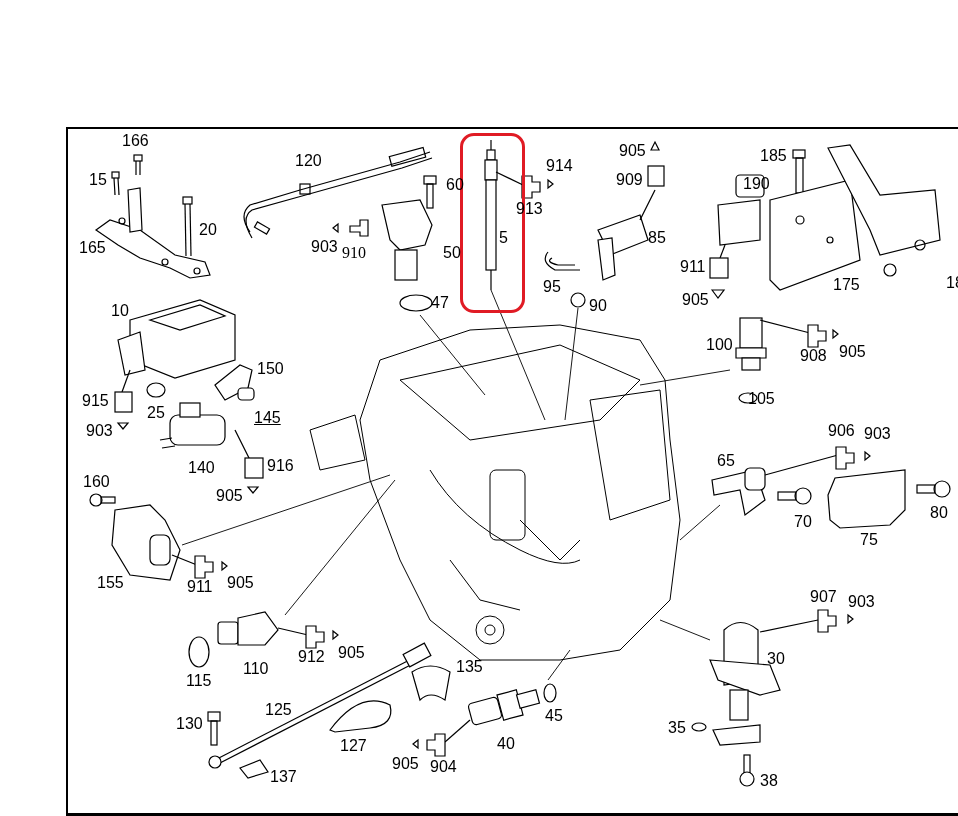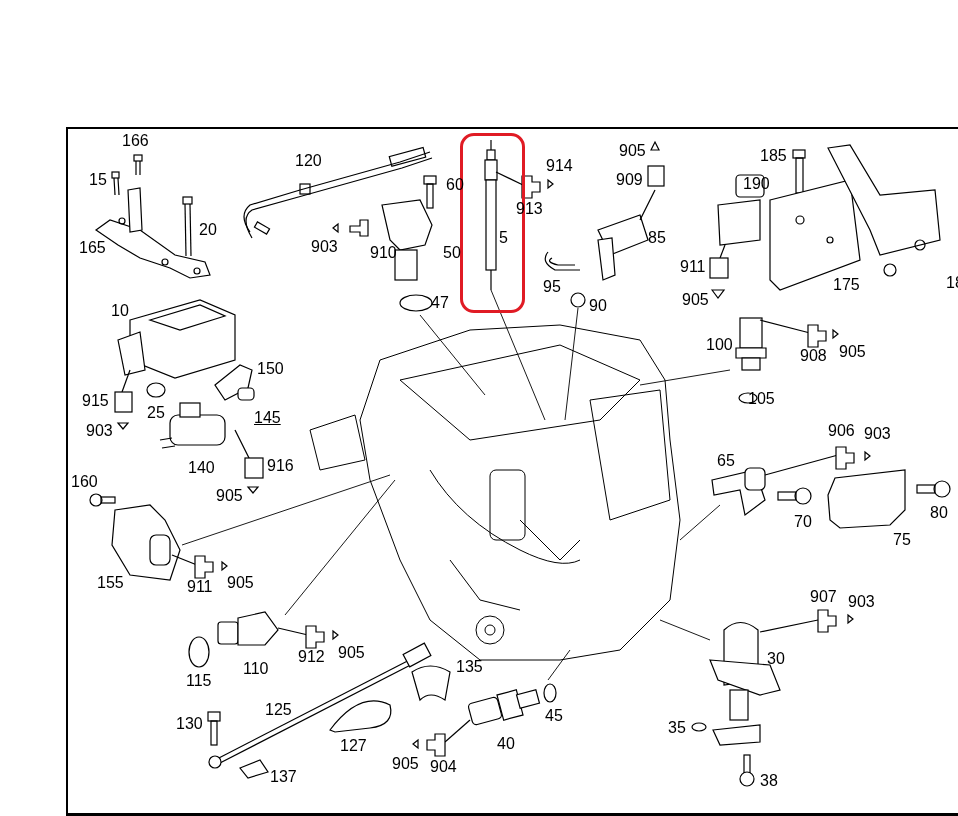--- a/index.html
+++ b/index.html
@@ -270,21 +270,21 @@
 <div class="highlight" style="left:460px;top:133px;width:65px;height:180px;"></div>
 
 <div id="labels">
     <div class="lbl" style="left: 122px; top: 133px;">166</div>
     <div class="lbl" style="left: 89px; top: 172px;">15</div>
     <div class="lbl" style="left: 199px; top: 222px;">20</div>
     <div class="lbl" style="left: 79px; top: 240px;">165</div>
     <div class="lbl" style="left: 295px; top: 153px;">120</div>
     <div class="lbl" style="left: 446px; top: 177px;">60</div>
     <div class="lbl" style="left: 311px; top: 239px;">903</div>
-    <div class="lbl" style="left: 370px; top: 245px;">910</div>
+    <div class="lbl" style="left: 342px; top: 245px; font-family: Liberation Serif, serif;">910</div>
     <div class="lbl" style="left: 443px; top: 245px;">50</div>
     <div class="lbl" style="left: 431px; top: 295px;">47</div>
     <div class="lbl" style="left: 546px; top: 158px;">914</div>
     <div class="lbl" style="left: 516px; top: 201px;">913</div>
     <div class="lbl" style="left: 499px; top: 230px;">5</div>
     <div class="lbl" style="left: 619px; top: 143px;">905</div>
     <div class="lbl" style="left: 616px; top: 172px;">909</div>
     <div class="lbl" style="left: 648px; top: 230px;">85</div>
     <div class="lbl" style="left: 543px; top: 279px;">95</div>
     <div class="lbl" style="left: 589px; top: 298px;">90</div>
@@ -305,22 +305,22 @@
     <div class="lbl" style="left: 216px; top: 488px;">905</div>
     <div class="lbl" style="left: 706px; top: 337px;">100</div>
     <div class="lbl" style="left: 800px; top: 348px;">908</div>
     <div class="lbl" style="left: 839px; top: 344px;">905</div>
     <div class="lbl" style="left: 728px; top: 391px; margin-left: 20px;">105</div>
     <div class="lbl" style="left: 828px; top: 423px;">906</div>
     <div class="lbl" style="left: 864px; top: 426px;">903</div>
     <div class="lbl" style="left: 717px; top: 453px;">65</div>
     <div class="lbl" style="left: 794px; top: 514px;">70</div>
     <div class="lbl" style="left: 930px; top: 505px;">80</div>
-    <div class="lbl" style="left: 860px; top: 532px; margin-left: 33px;">75</div>
-    <div class="lbl" style="left: 71px; top: 474px;">160</div>
+    <div class="lbl" style="left: 860px; top: 532px;">75</div>
+    <div class="lbl" style="left: 83px; top: 474px;">160</div>
     <div class="lbl" style="left: 97px; top: 575px;">155</div>
     <div class="lbl" style="left: 187px; top: 579px;">911</div>
     <div class="lbl" style="left: 227px; top: 575px;">905</div>
     <div class="lbl" style="left: 243px; top: 661px;">110</div>
     <div class="lbl" style="left: 186px; top: 673px;">115</div>
     <div class="lbl" style="left: 298px; top: 649px;">912</div>
     <div class="lbl" style="left: 338px; top: 645px;">905</div>
     <div class="lbl" style="left: 810px; top: 589px;">907</div>
     <div class="lbl" style="left: 848px; top: 594px;">903</div>
     <div class="lbl" style="left: 767px; top: 651px;">30</div>

